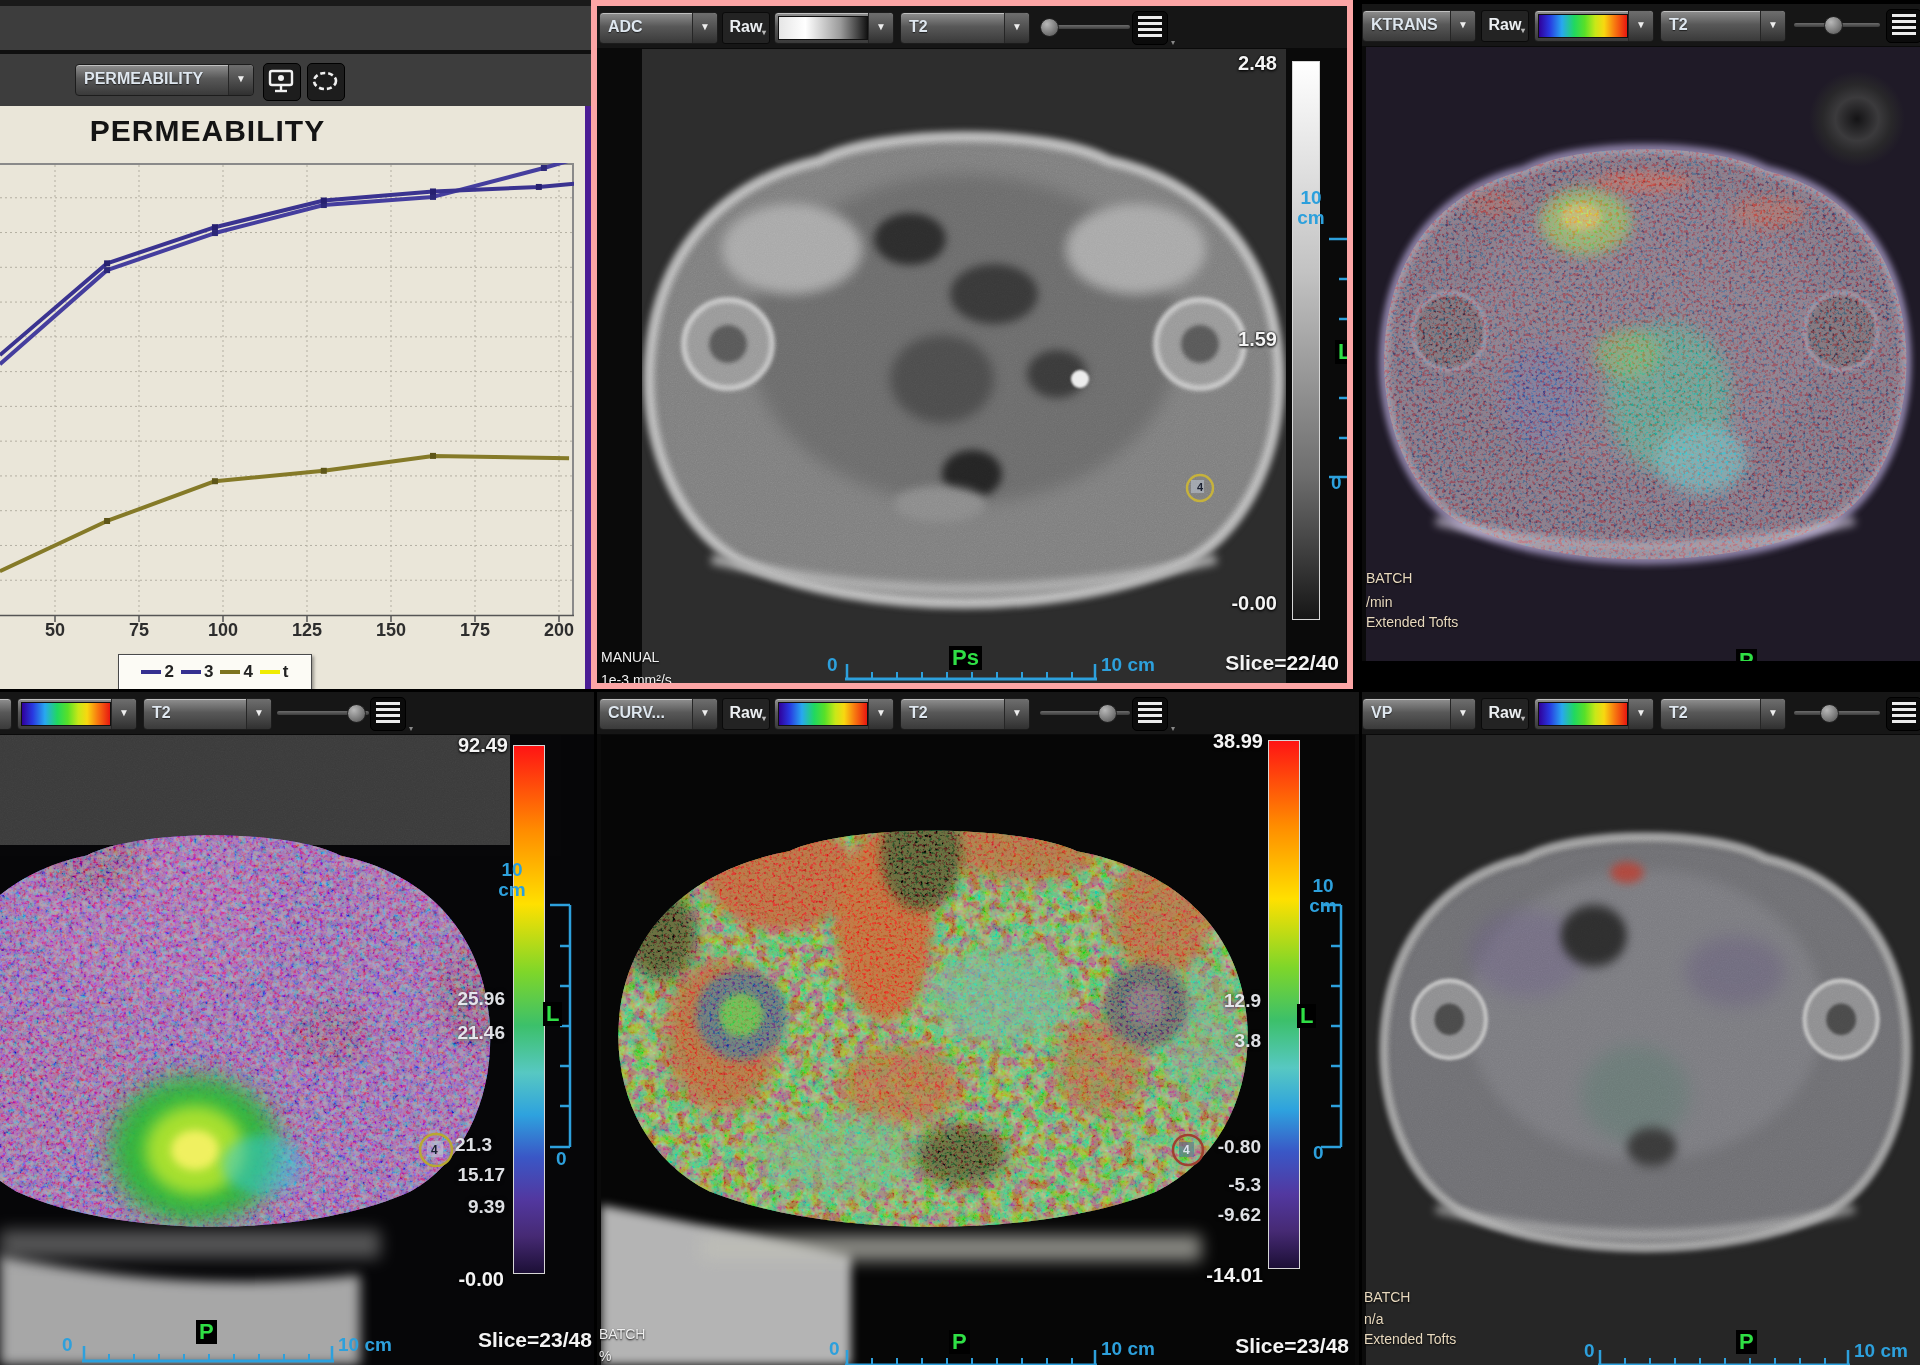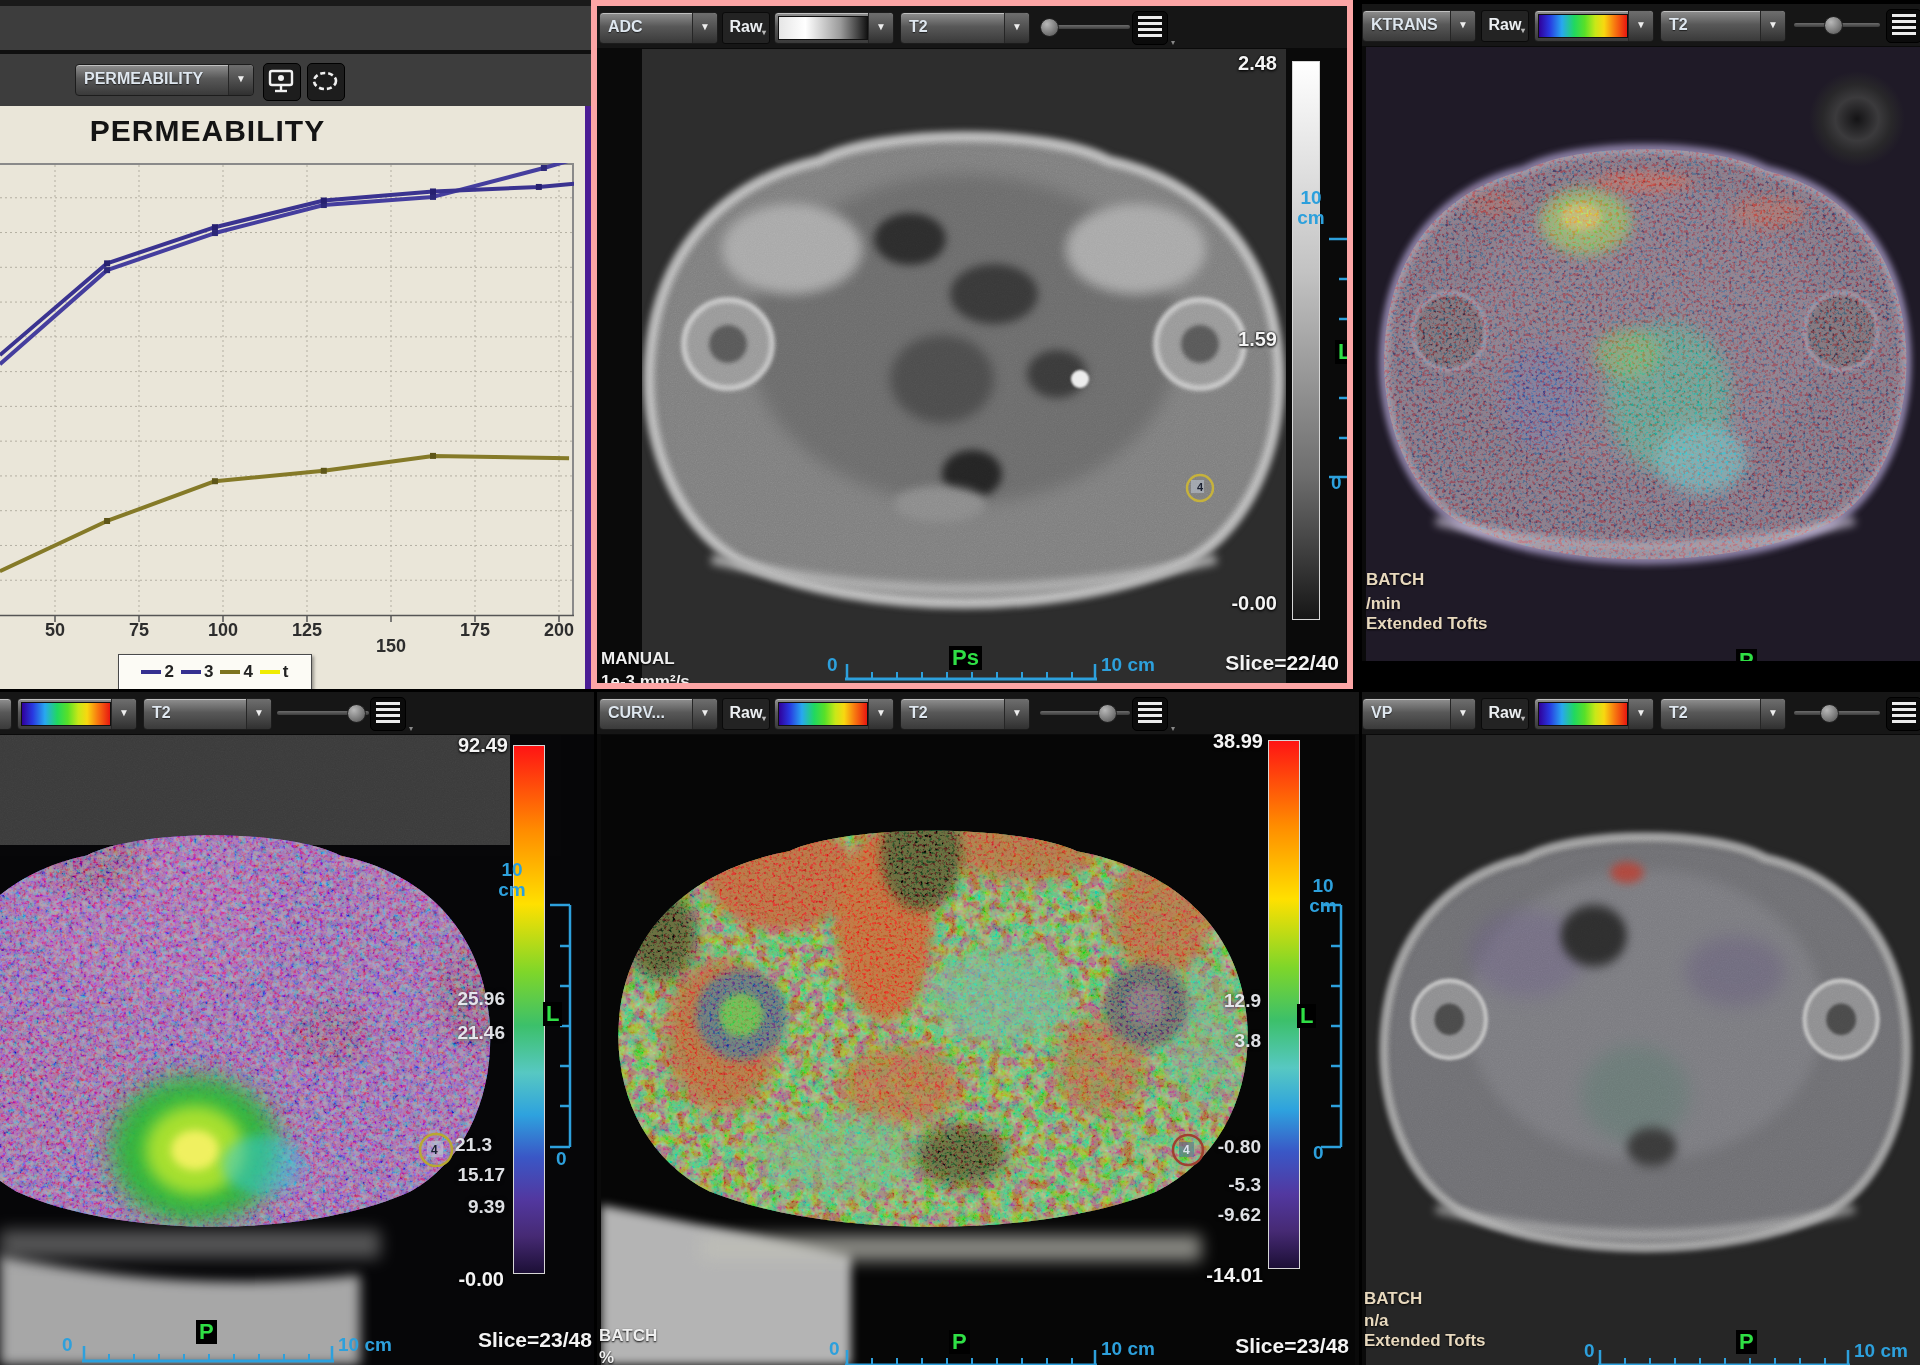--- a/index.html
+++ b/index.html
@@ -39,21 +39,21 @@
 
   
   .cyan{color:#2da0dc;}
   .cb{position:absolute;border:1px solid #d6d6d6;z-index:6;}
   .cb-gray{background:linear-gradient(180deg,#ffffff,#c2c2c2 38%,#6e6e6e 74%,#161616);}
   .cb-rain{background:linear-gradient(180deg,#ff1414,#ff8c00 16%,#ffe000 30%,#7ed62a 43%,#3cc06a 53%,#57c8c2 62%,#2ea2de 70%,#3a57c6 78%,#5238a0 86%,#462a74 93%,#1c0f36);}
   .cb-val{position:absolute;color:#f4f4f4;font-weight:bold;font-size:20px;text-align:right;
       text-shadow:0 1px 3px #000,0 0 2px #000;z-index:7;}
   .stat{position:absolute;text-align:right;color:rgba(240,242,246,.92);font-weight:bold;font-size:19px;
       text-shadow:0 0 4px rgba(0,0,0,.7);z-index:7;}
-  .txt{position:absolute;color:#f0f0f0;font-weight:bold;font-size:17px;text-shadow:0 1px 2px #000;z-index:7;}
+  .txt{position:absolute;color:#f0f0f0;font-weight:normal;font-size:14px;text-shadow:0 1px 2px #000;z-index:7;}
   .txt-amber{color:#e8d9be;}
   .slice{position:absolute;color:#f4f4f4;font-weight:bold;font-size:21px;text-shadow:0 1px 2px #000;z-index:7;}
   .marker{position:absolute;color:#2fdf45;font-weight:bold;font-size:22px;background:#000;
       padding:0 3px;line-height:24px;z-index:7;}
   .scale-lbl{position:absolute;font-weight:bold;font-size:19px;line-height:20px;white-space:pre-line;
       text-align:center;z-index:7;}
   .scale-zero{position:absolute;font-weight:bold;font-size:19px;z-index:7;}
   .ruler{position:absolute;z-index:6;}
 
   
@@ -199,21 +199,21 @@
           <rect x="104.08" y="354.98400000000004" width="6" height="6" fill="#5e5618"></rect>
           <rect x="211.93599999999998" y="315.20799999999997" width="6" height="6" fill="#5e5618"></rect>
           <rect x="320.8" y="304.812" width="6" height="6" fill="#5e5618"></rect>
           <rect x="430" y="289.896" width="6" height="6" fill="#5e5618"></rect>
         </svg>
       <div id="x-ticks">
           <span style="left: 55px;">50</span>
           <span style="left: 139px;">75</span>
           <span style="left: 223px;">100</span>
           <span style="left: 307px;">125</span>
-          <span style="left: 391px; margin-top: 16px;">150</span>
+          <span style="left: 391px;">150</span>
           <span style="left: 475px;">175</span>
           <span style="left: 559px;">200</span>
         </div>
       <div id="legend">
           <span class="li">
             <i style="background: rgb(53, 48, 144);"></i>
             <b>2</b>
           </span>
           <span class="li">
             <i style="background: rgb(53, 48, 144);"></i>

